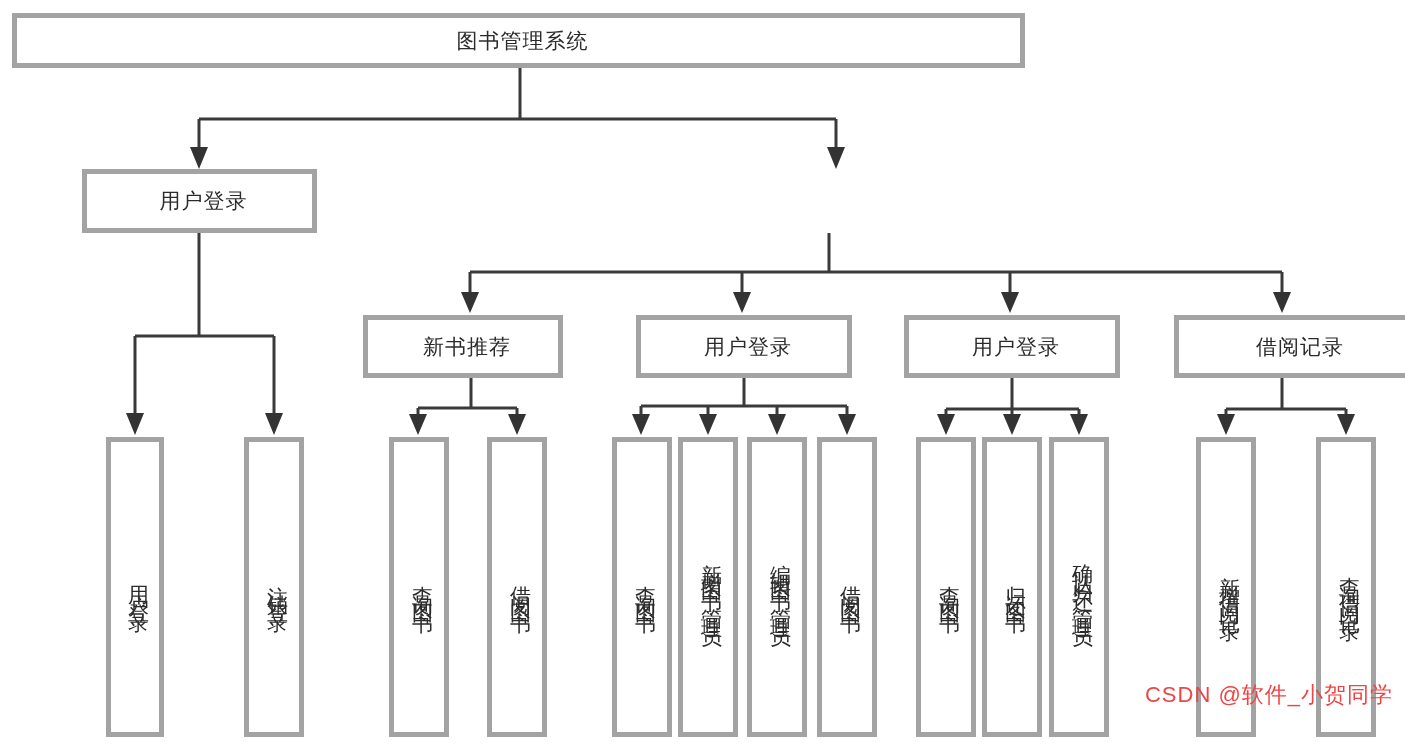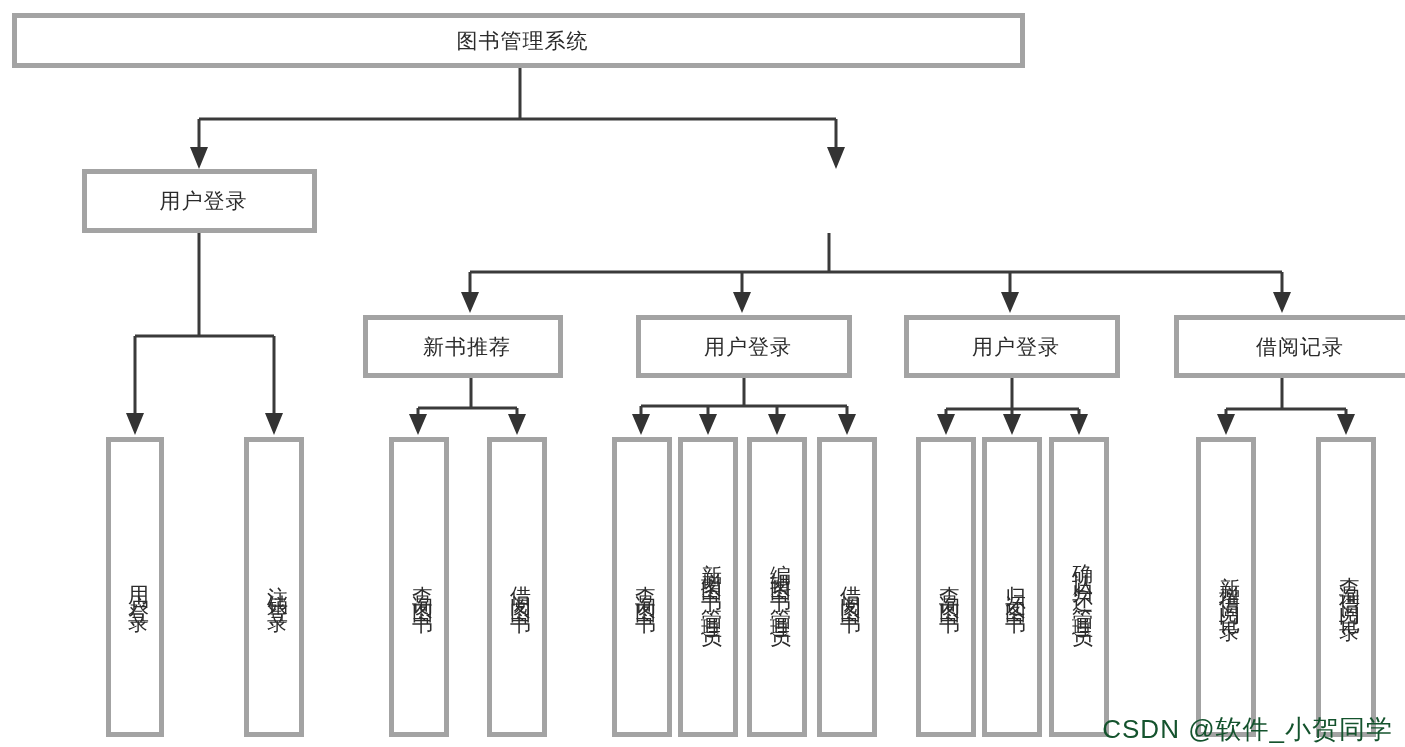--- a/index.html
+++ b/index.html
@@ -16,22 +16,22 @@
     border:5px solid #a3a3a3;display:flex;align-items:center;justify-content:center;
     z-index:2;
     padding-left:8px;
   }
   .node.h{font-size:21px;letter-spacing:1px;white-space:nowrap;}
   .node.v{
     writing-mode:vertical-rl;font-size:21px;line-height:1;letter-spacing:9px;
     top:437px;height:300px;
   }
   .watermark{
-    position:absolute;right:12px;top:712px;z-index:5;
-    font-size:26px;color:#14532d;letter-spacing:1px;white-space:nowrap;
+    position:absolute;right:12px;top:680px;z-index:5;
+    font-size:22px;color:#ef4444;letter-spacing:1px;white-space:nowrap;
   }
 </style>
 </head>
 <body>
 
 <div class="stage">
 
   <svg class="wires" viewBox="0 0 1405 747">
     <g>
       <path class="wire" d="M520 66 L520 119 M199 119 L836 119 M199 119 L199 148 M836 119 L836 148"></path>

